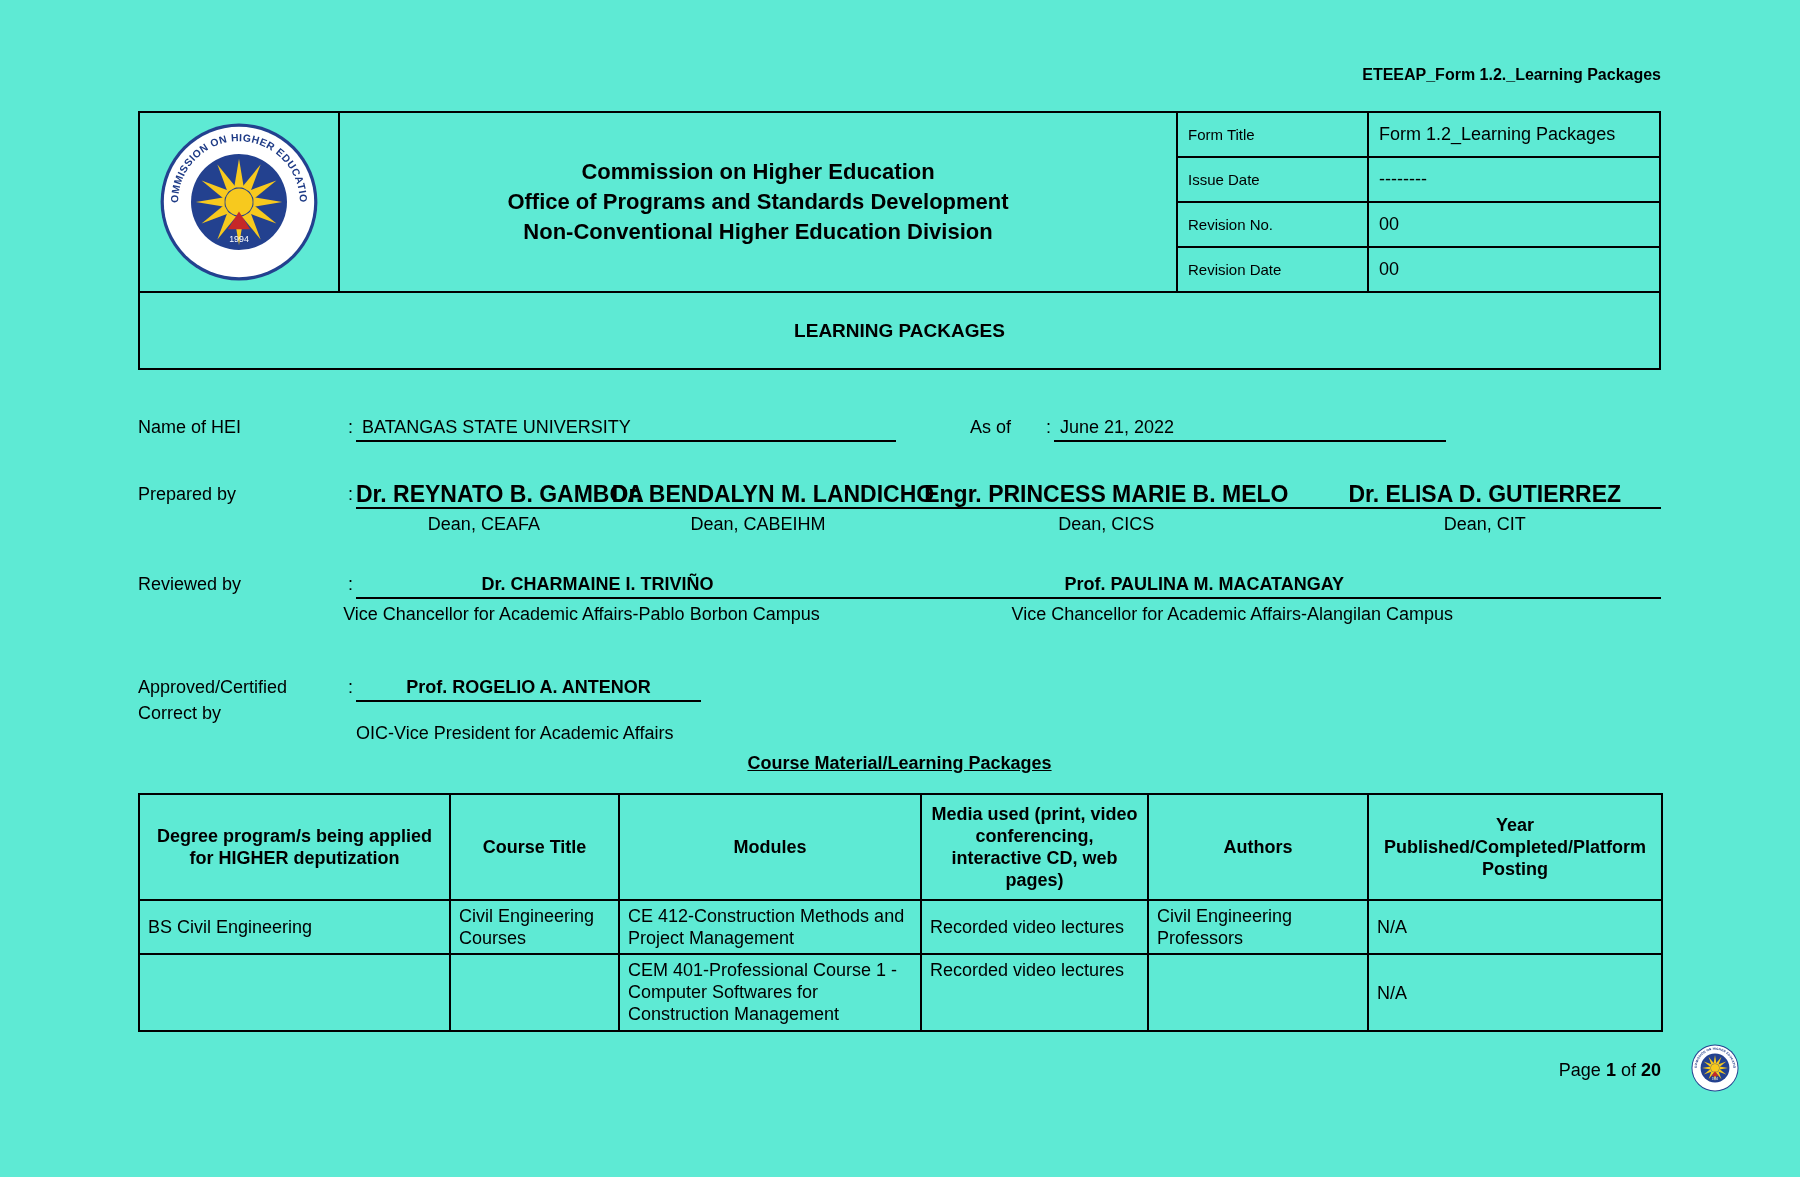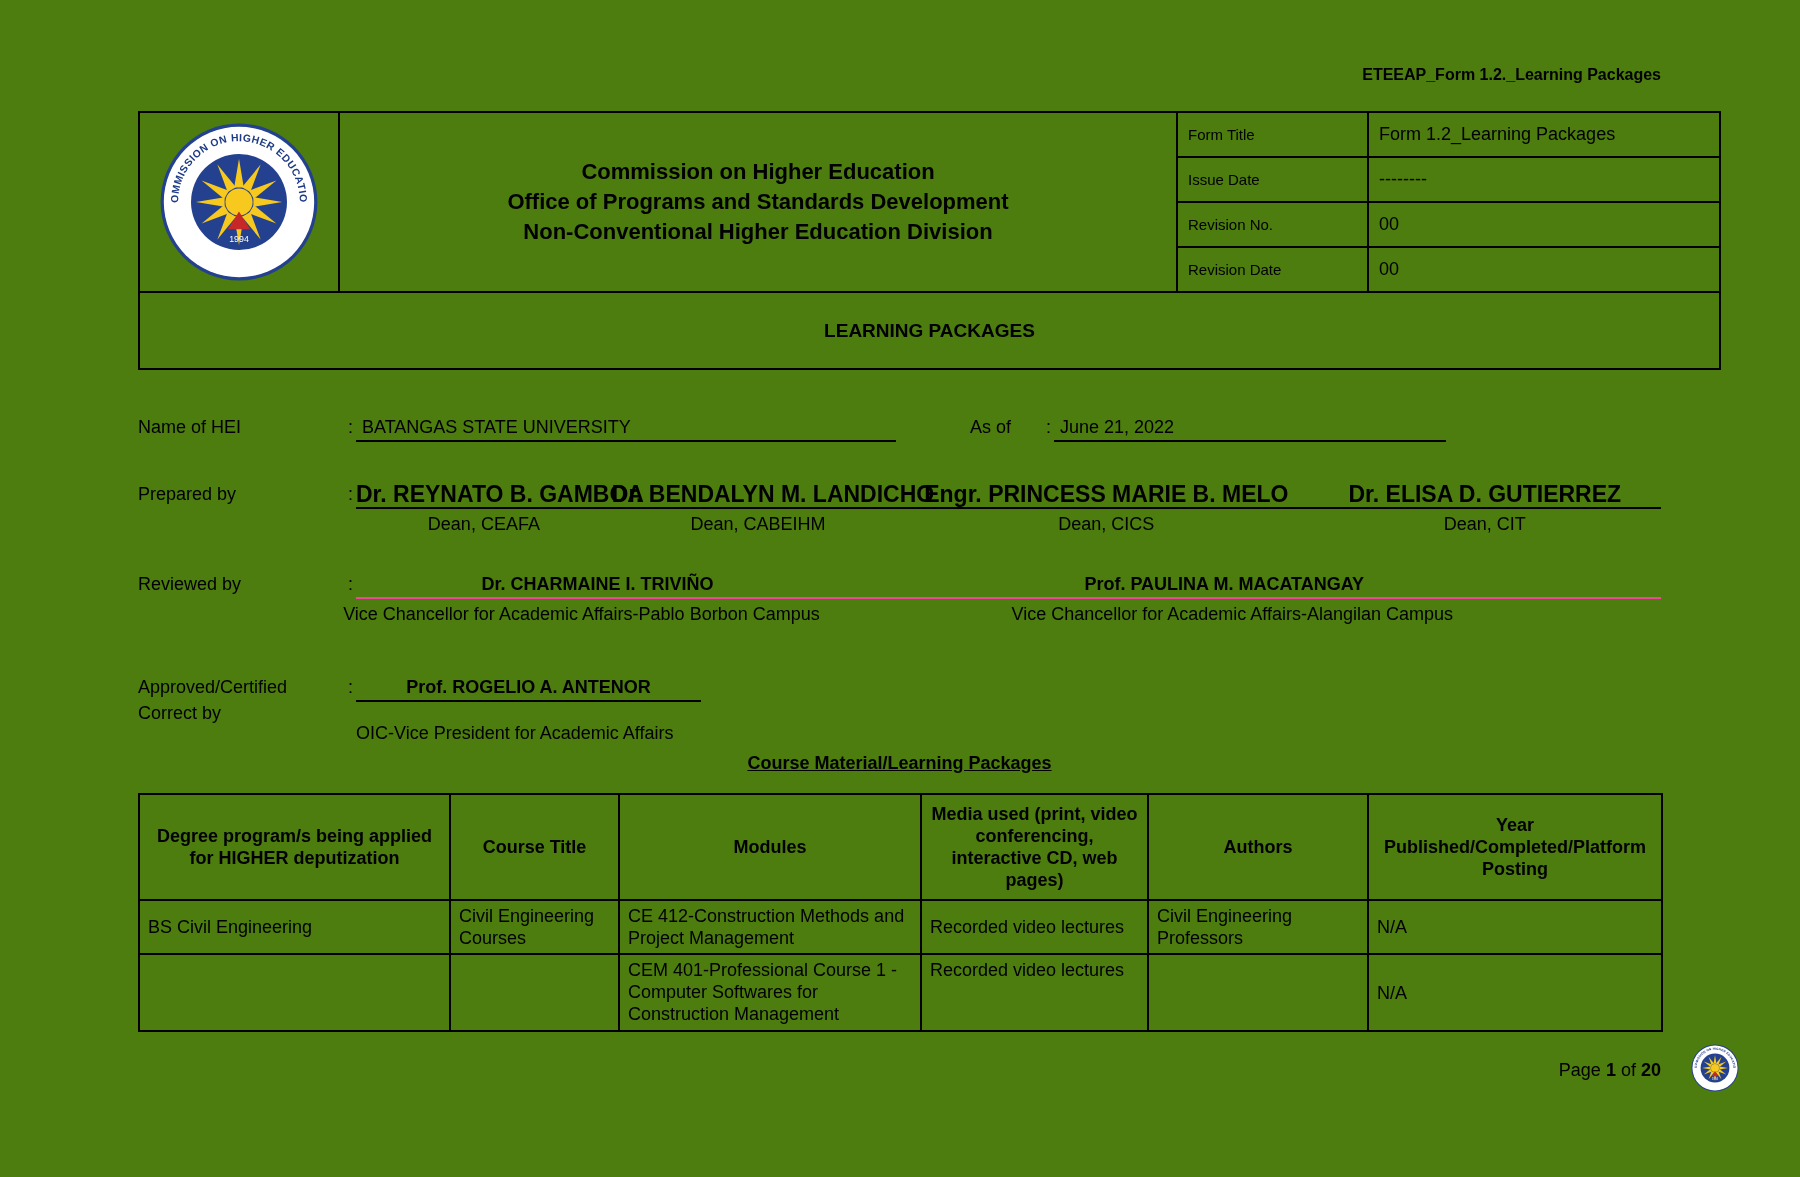--- a/index.html
+++ b/index.html
@@ -1,30 +1,30 @@
 <!DOCTYPE html>
 <html><head>
 <meta charset="utf-8">
 <style>
   * { margin:0; padding:0; box-sizing:border-box; }
   html,body { width:1800px; height:1177px; background:#ffffff; overflow:hidden;
     font-family:"Liberation Sans", sans-serif; color:#000; font-size:18px; }
-  .page { position:absolute; inset:0; background:#4d7c0f; }
+  .page { position:absolute; inset:0; background:#5eead4; }
 
   .form-code { position:absolute; top:66px; right:139px; font-weight:bold; font-size:16px; }
 
   
   .header-table { position:absolute; left:138px; top:111px; width:1523px;
     border-collapse:collapse; table-layout:fixed; }
   .header-table td { border:2px solid #000; vertical-align:middle; }
   .logo-cell { width:200px; text-align:center; }
   .org-cell { width:838px; text-align:center; }
   .org-cell div { font-weight:bold; font-size:22px; line-height:30px; }
   .meta-label-cell { width:191px; height:45px; padding:2px 10px; font-size:15px; }
-  .meta-value-cell { width:352px; height:45px; padding:2px 10px; font-size:18px;border-radius:9px; }
+  .meta-value-cell { width:292px; height:45px; padding:2px 10px; font-size:18px;border-radius:9px; }
   .doc-title-cell { height:77px; text-align:center; font-weight:bold; font-size:19px; }
 
   .seal-large { width:160px; height:160px; display:inline-block; vertical-align:middle; }
   .seal-small { width:48px; height:48px; display:inline-block; }
 
   
   .frow { position:absolute; left:138px; width:1523px; display:flex; align-items:flex-start; }
   .flabel { width:210px; font-size:18px; line-height:26px; }
   .fcolon { width:8px; font-size:18px; line-height:26px; }
   .ul { border-bottom:2px solid #000; }
@@ -34,21 +34,21 @@
   .asof-value { width:392px; padding-left:6px; font-size:18px; line-height:26px; }
 
   .names-line { flex:1; display:grid; grid-template-columns:19.6% 22.4% 31% 27%;
     border-bottom:2px solid #000; }
   .names-line span { text-align:center; font-weight:bold; font-size:23px; line-height:26px; white-space:nowrap; }
   .sub-grid { position:absolute; left:356px; width:1305px; display:grid;
     grid-template-columns:19.6% 22.4% 31% 27%; }
   .sub-grid span { text-align:center; font-size:18px; line-height:22px; }
 
   .rev-line { flex:1; display:grid; grid-template-columns:37% 56% 7%;
-    border-bottom:2px solid #ec4899;gap:20px; }
+    border-bottom:2px solid #000000; }
   .rev-line span { text-align:center; font-weight:bold; font-size:18px; line-height:26px; white-space:nowrap; }
   .rev-sub { position:absolute; left:340px; width:1305px; display:grid; grid-template-columns:37% 56% 7%;gap:44px; }
   .rev-sub span { text-align:center; font-size:18px; line-height:22px; }
 
   .app-label { width:210px; font-size:18px; line-height:26px; }
   .app-body { display:flex; flex-direction:column; }
   .app-name { width:345px; text-align:center; font-weight:bold; font-size:18px;
     line-height:26px; border-bottom:2px solid #000; }
   .app-title { margin-top:20px; font-size:18px; line-height:22px; }
 

